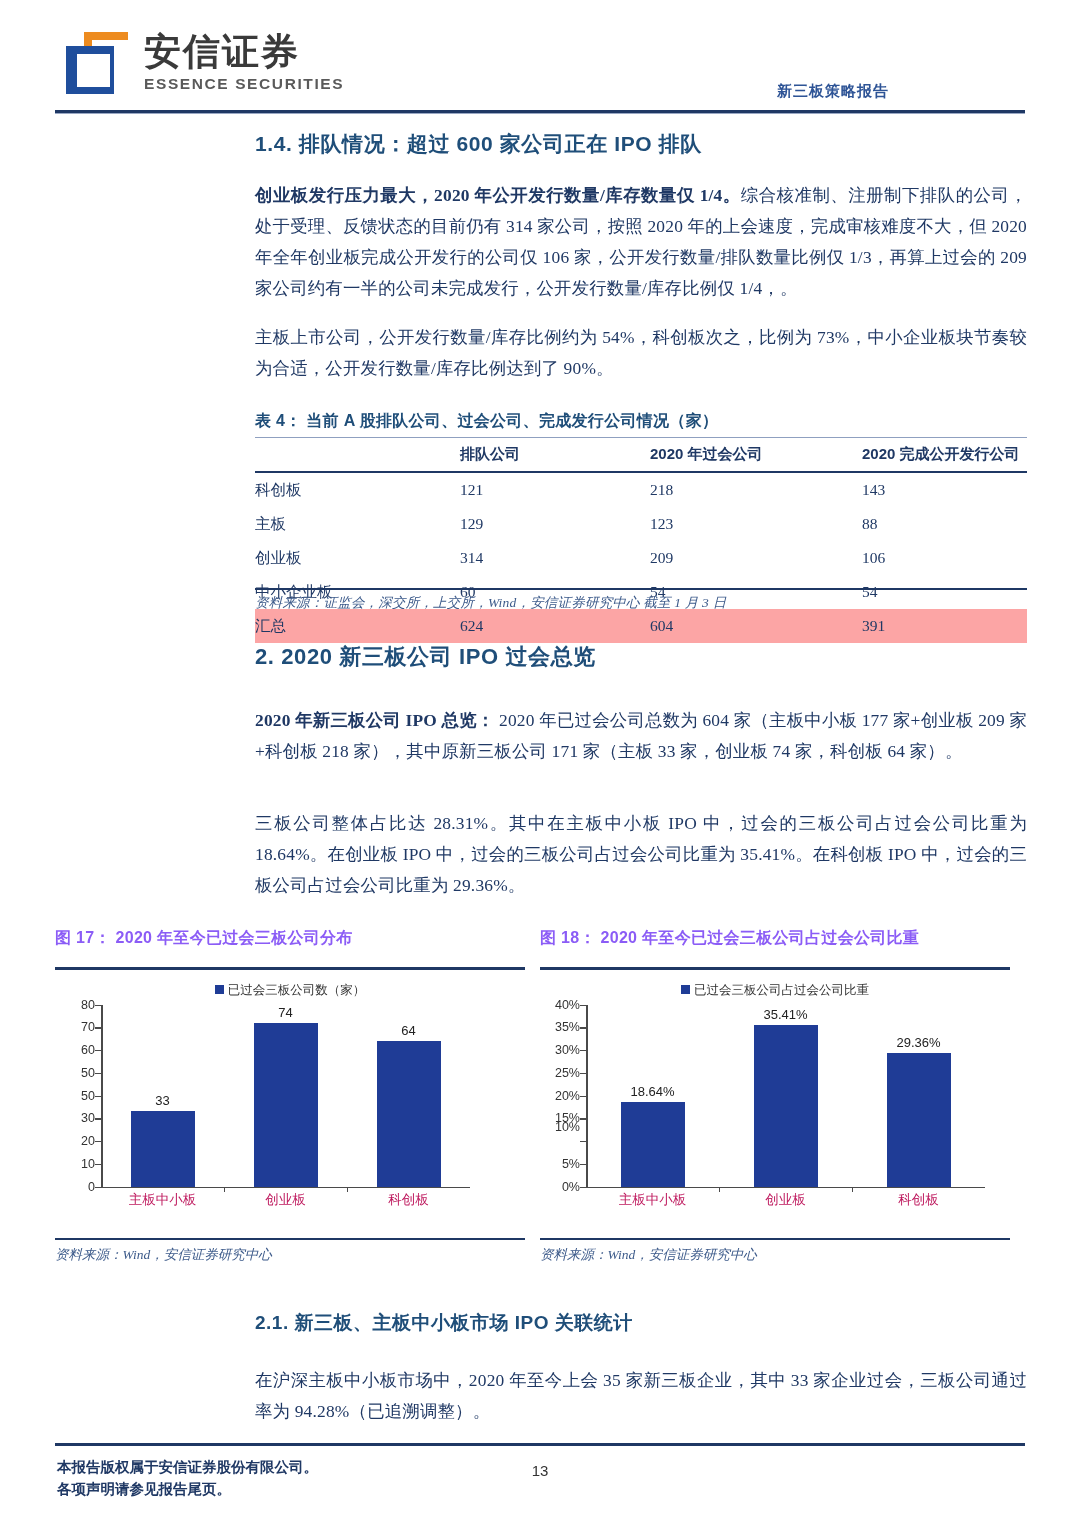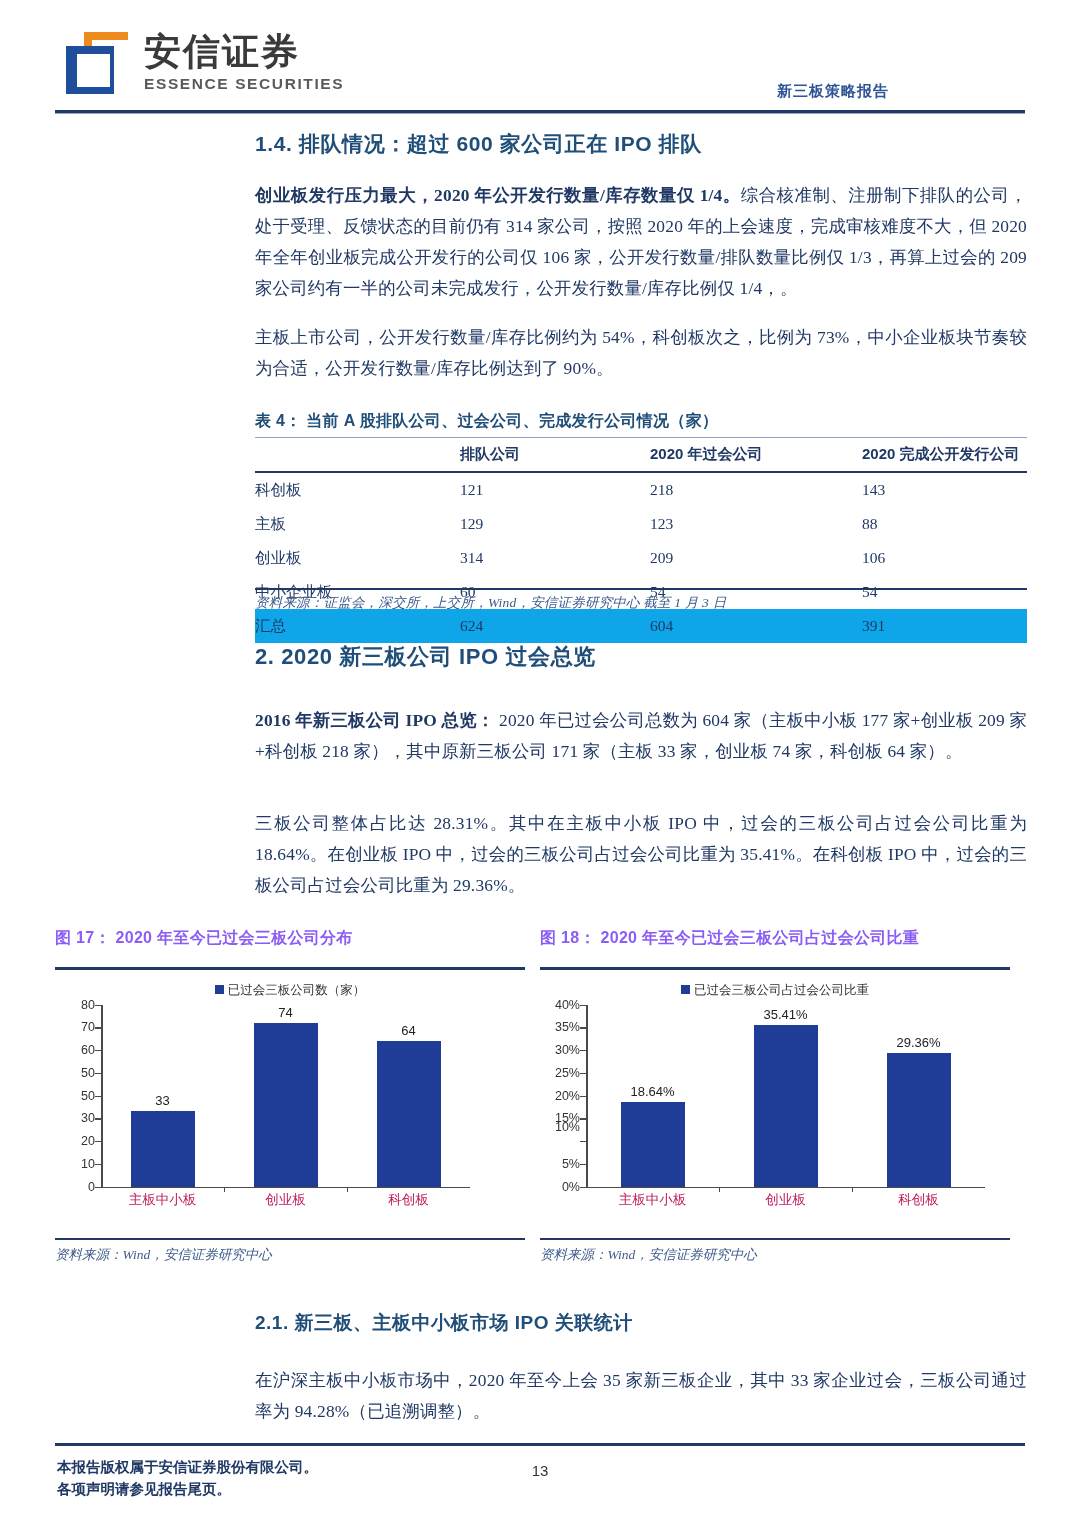--- a/index.html
+++ b/index.html
@@ -108,21 +108,21 @@
     font-family:"Liberation Sans", sans-serif;
     font-size:15px;
     white-space:nowrap;
   }
   table.data-tbl tbody td{
     padding:6.5px 0;
     font-size:15.5px;
     white-space:nowrap;
   }
   table.data-tbl tbody tr.total-row td{
-    background:#0ea5e9;
+    background:#fca5a5;
     font-weight:400;
   }
   table.data-tbl tbody tr.total-row td:first-child{ }
   .tbl-bottom-rule{
     position:absolute; left:255px; width:772px; height:2px; background:#1f3864;
   }
   .col-a{ width:205px; }
   .col-b{ width:190px; }
   .col-c{ width:212px; }
   .col-d{ width:165px; }
@@ -305,21 +305,21 @@
       <td>604</td>
       <td>391</td>
     </tr>
   </tbody>
 </table>
 <div class="tbl-bottom-rule" style="top:588px;"></div>
 <div class="src-note" style="left:255px; top:594px;">资料来源：证监会，深交所，上交所，Wind，安信证券研究中心 截至 1 月 3 日</div>
 
 <h2 class="sec-h" style="top:642px; font-size:22px;">2. 2020 新三板公司 IPO 过会总览</h2>
 
-<p class="body-p" style="top:705px;"><b>2016 年新三板公司 IPO 总览：</b><span> 2020 年已过会公司总数为 604 家（主板中小板 177 家+创业板 209 家+科创板 218 家），其中原新三板公司 171 家（主板 33 家，创业板 74 家，科创板 64 家）。</span></p>
+<p class="body-p" style="top:705px;"><b>2020 年新三板公司 IPO 总览：</b><span> 2020 年已过会公司总数为 604 家（主板中小板 177 家+创业板 209 家+科创板 218 家），其中原新三板公司 171 家（主板 33 家，创业板 74 家，科创板 64 家）。</span></p>
 
 <p class="body-p" style="top:808px;">三板公司整体占比达 28.31%。其中在主板中小板 IPO 中，过会的三板公司占过会公司比重为 18.64%。在创业板 IPO 中，过会的三板公司占过会公司比重为 35.41%。在科创板 IPO 中，过会的三板公司占过会公司比重为 29.36%。</p>
 
 <div class="fig fig-left">
   <div class="fig-title">图 17： 2020 年至今已过会三板公司分布</div>
   <div class="fig-rule"></div>
   <div class="fig-body">
     <div class="legend">
       <span class="swatch"></span><span>已过会三板公司数（家）</span>
     </div>

